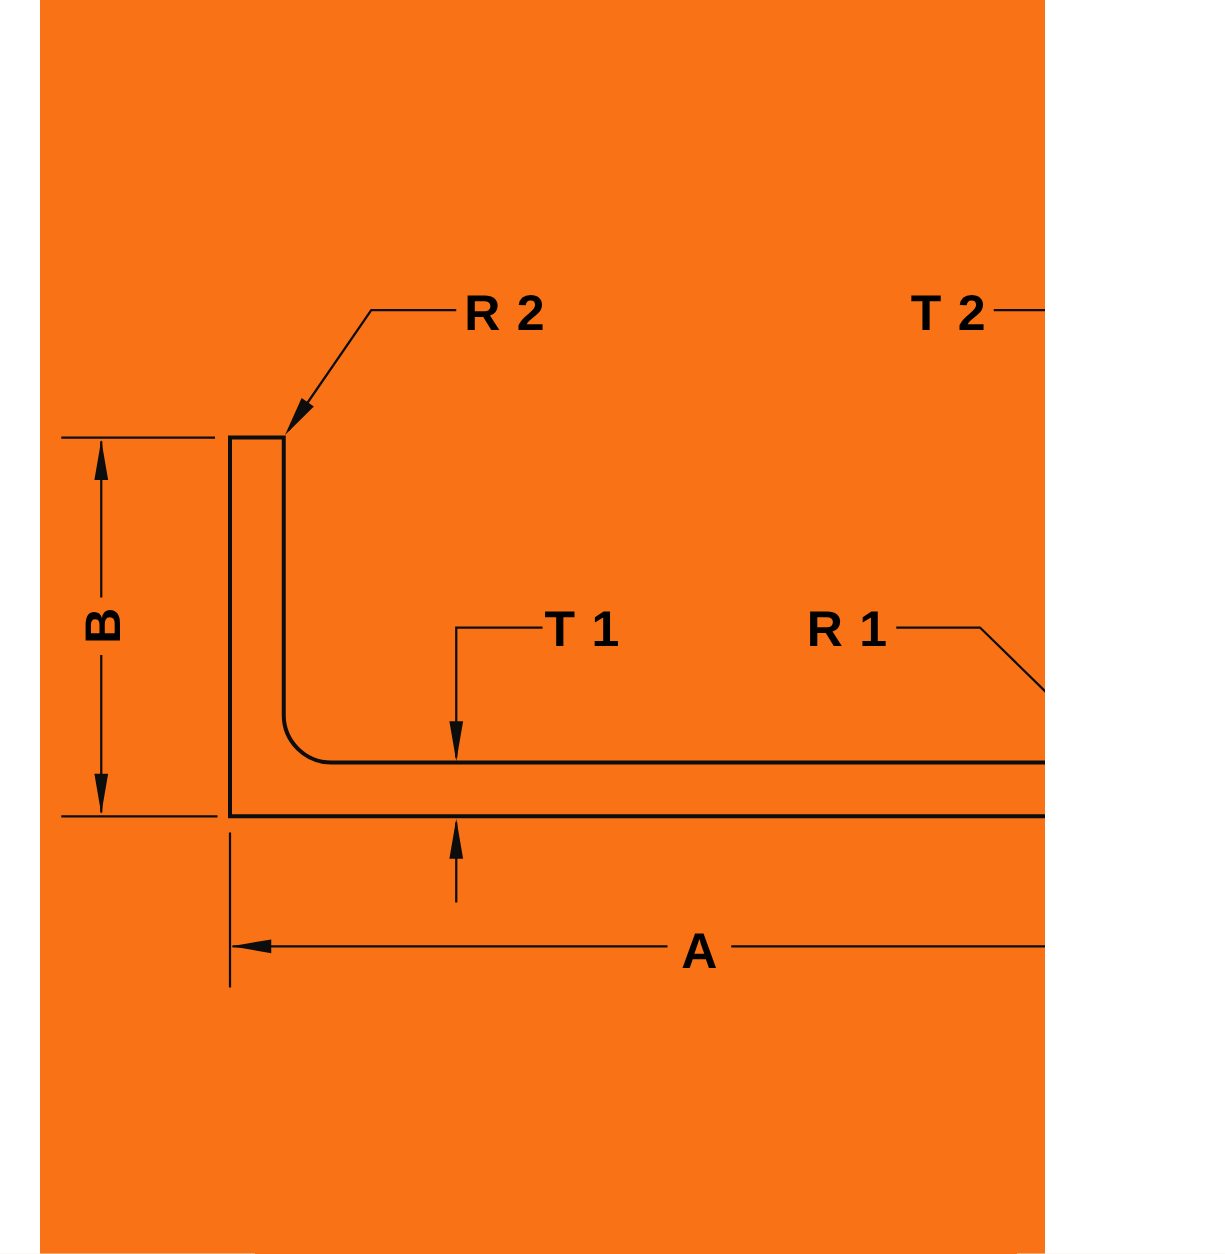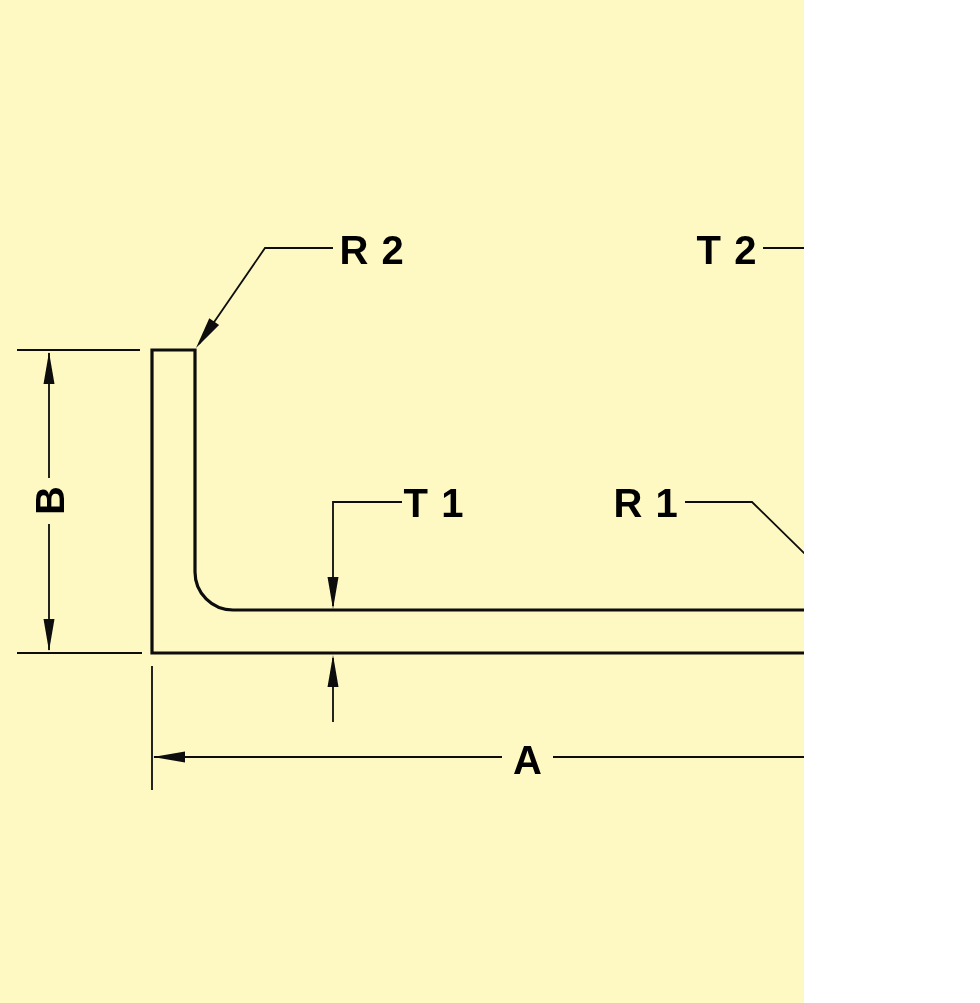--- a/index.html
+++ b/index.html
@@ -3,23 +3,24 @@
 <meta charset="utf-8">
 <style>
   html, body {
     margin: 0;
     padding: 0;
     background: #ffffff;
   }
   .canvas-wrap {
     width: 804px;
     height: 1003px;
-    background: #fef9c3;
+    background: #f97316;
     position: relative;
     overflow: hidden;
+    margin-left: 32px;
   }
   svg { display: block; }
   .lbl {
     font-family: "Liberation Sans", sans-serif;
     font-weight: 700;
     font-size: 40px;
     letter-spacing: 1px;
   }
   .outline { fill: none; stroke-linejoin: miter; stroke-linecap: butt; }
   .thin  { fill: none; stroke-linecap: butt; }

